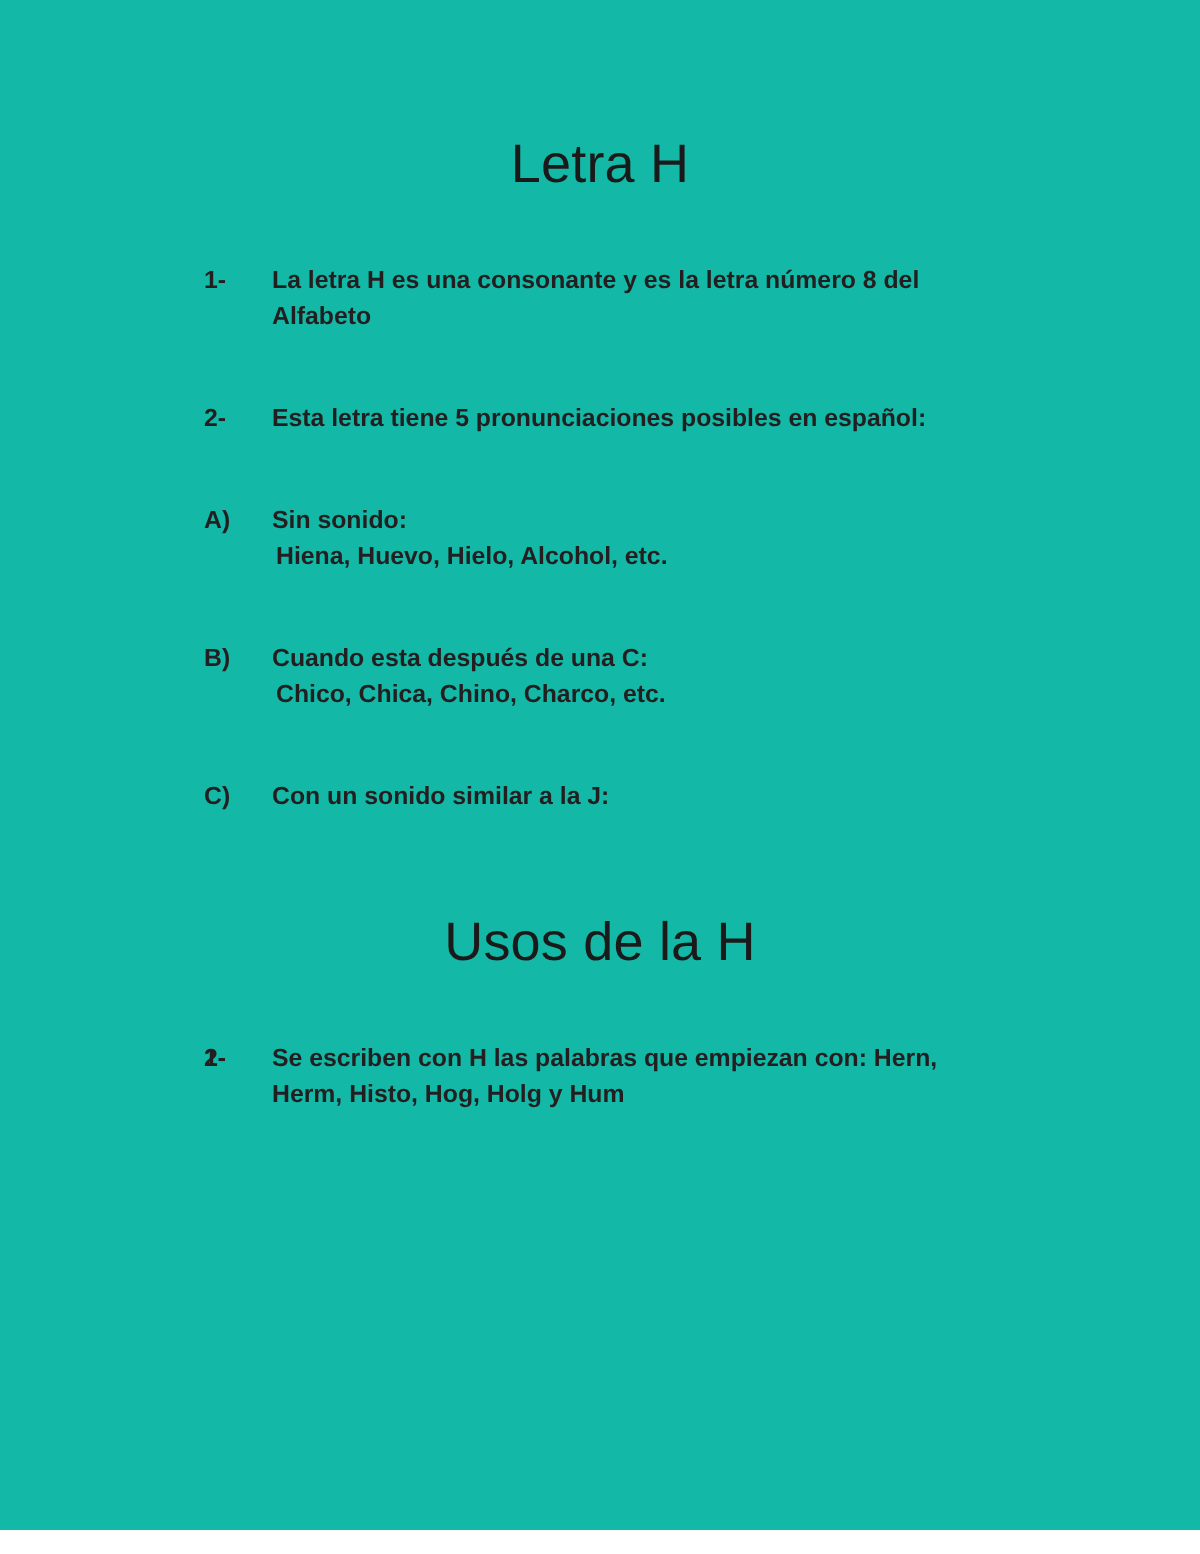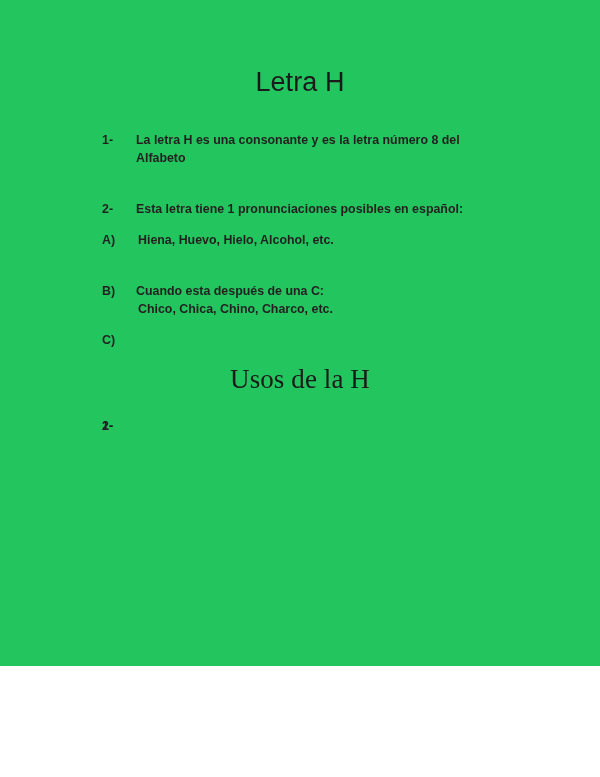--- a/index.html
+++ b/index.html
@@ -11,35 +11,35 @@
     height: 777px;
     background: #ffffff;
     font-family: "Liberation Sans", sans-serif;
     color: #231f20;
     overflow: hidden;
   }
 
   .page {
     position: relative;
     width: 600px;
-    height: 666px;
-    background: #22c55e;
+    height: 765px;
+    background: #14b8a6;
   }
 
   .doc-heading {
     text-align: center;
     font-weight: 300;
     font-size: 27px;
     line-height: 32px;
     color: #1a1a1a;
     letter-spacing: 0.1px;
   }
 
   #heading-letra-h { margin: 0; padding-top: 66px; }
-  #heading-usos-h  { margin: 0; padding-top: 32px; font-family: Liberation Serif, serif; }
+  #heading-usos-h  { margin: 16px; padding-top: 32px; }
 
   .section-one  { margin-top: 16px; }
   .section-two  { margin-top: 22px; }
 
   .item {
     position: relative;
     padding-left: 34px;
     margin-left: 102px;
     margin-right: 100px;
     font-size: 12.4px;
@@ -76,47 +76,50 @@
 
   <div class="section-one">
 
     <div class="item">
       <span class="item-marker">1-</span>
       <span class="item-text">La letra H es una consonante y es la letra número 8 del Alfabeto</span>
     </div>
 
     <div class="item">
       <span class="item-marker">2-</span>
-      <span class="item-text">Esta letra tiene 1 pronunciaciones posibles en español:</span>
+      <span class="item-text">Esta letra tiene 5 pronunciaciones posibles en español:</span>
     </div>
 
     <div class="item">
       <span class="item-marker">A)</span>
+      <span class="item-text">Sin sonido:</span>
       <span class="sub-line">Hiena, Huevo, Hielo, Alcohol, etc.</span>
     </div>
 
     <div class="item">
       <span class="item-marker">B)</span>
       <span class="item-text">Cuando esta después de una C:</span>
       <span class="sub-line">Chico, Chica, Chino, Charco, etc.</span>
     </div>
 
     <div class="item">
       <span class="item-marker">C)</span>
+      <span class="item-text">Con un sonido similar a la J:</span>
     </div>
 
   </div>
 
   <h1 class="doc-heading" id="heading-usos-h">Usos de la H</h1>
 
   <div class="section-two">
 
     <div class="item">
       <span class="item-marker">1-</span>
     </div>
 
     <div class="item">
       <span class="item-marker">2-</span>
+      <span class="item-text">Se escriben con H las palabras que empiezan con: Hern, Herm, Histo, Hog, Holg y Hum</span>
     </div>
 
   </div>
 
 </div>
 
 </body></html>

